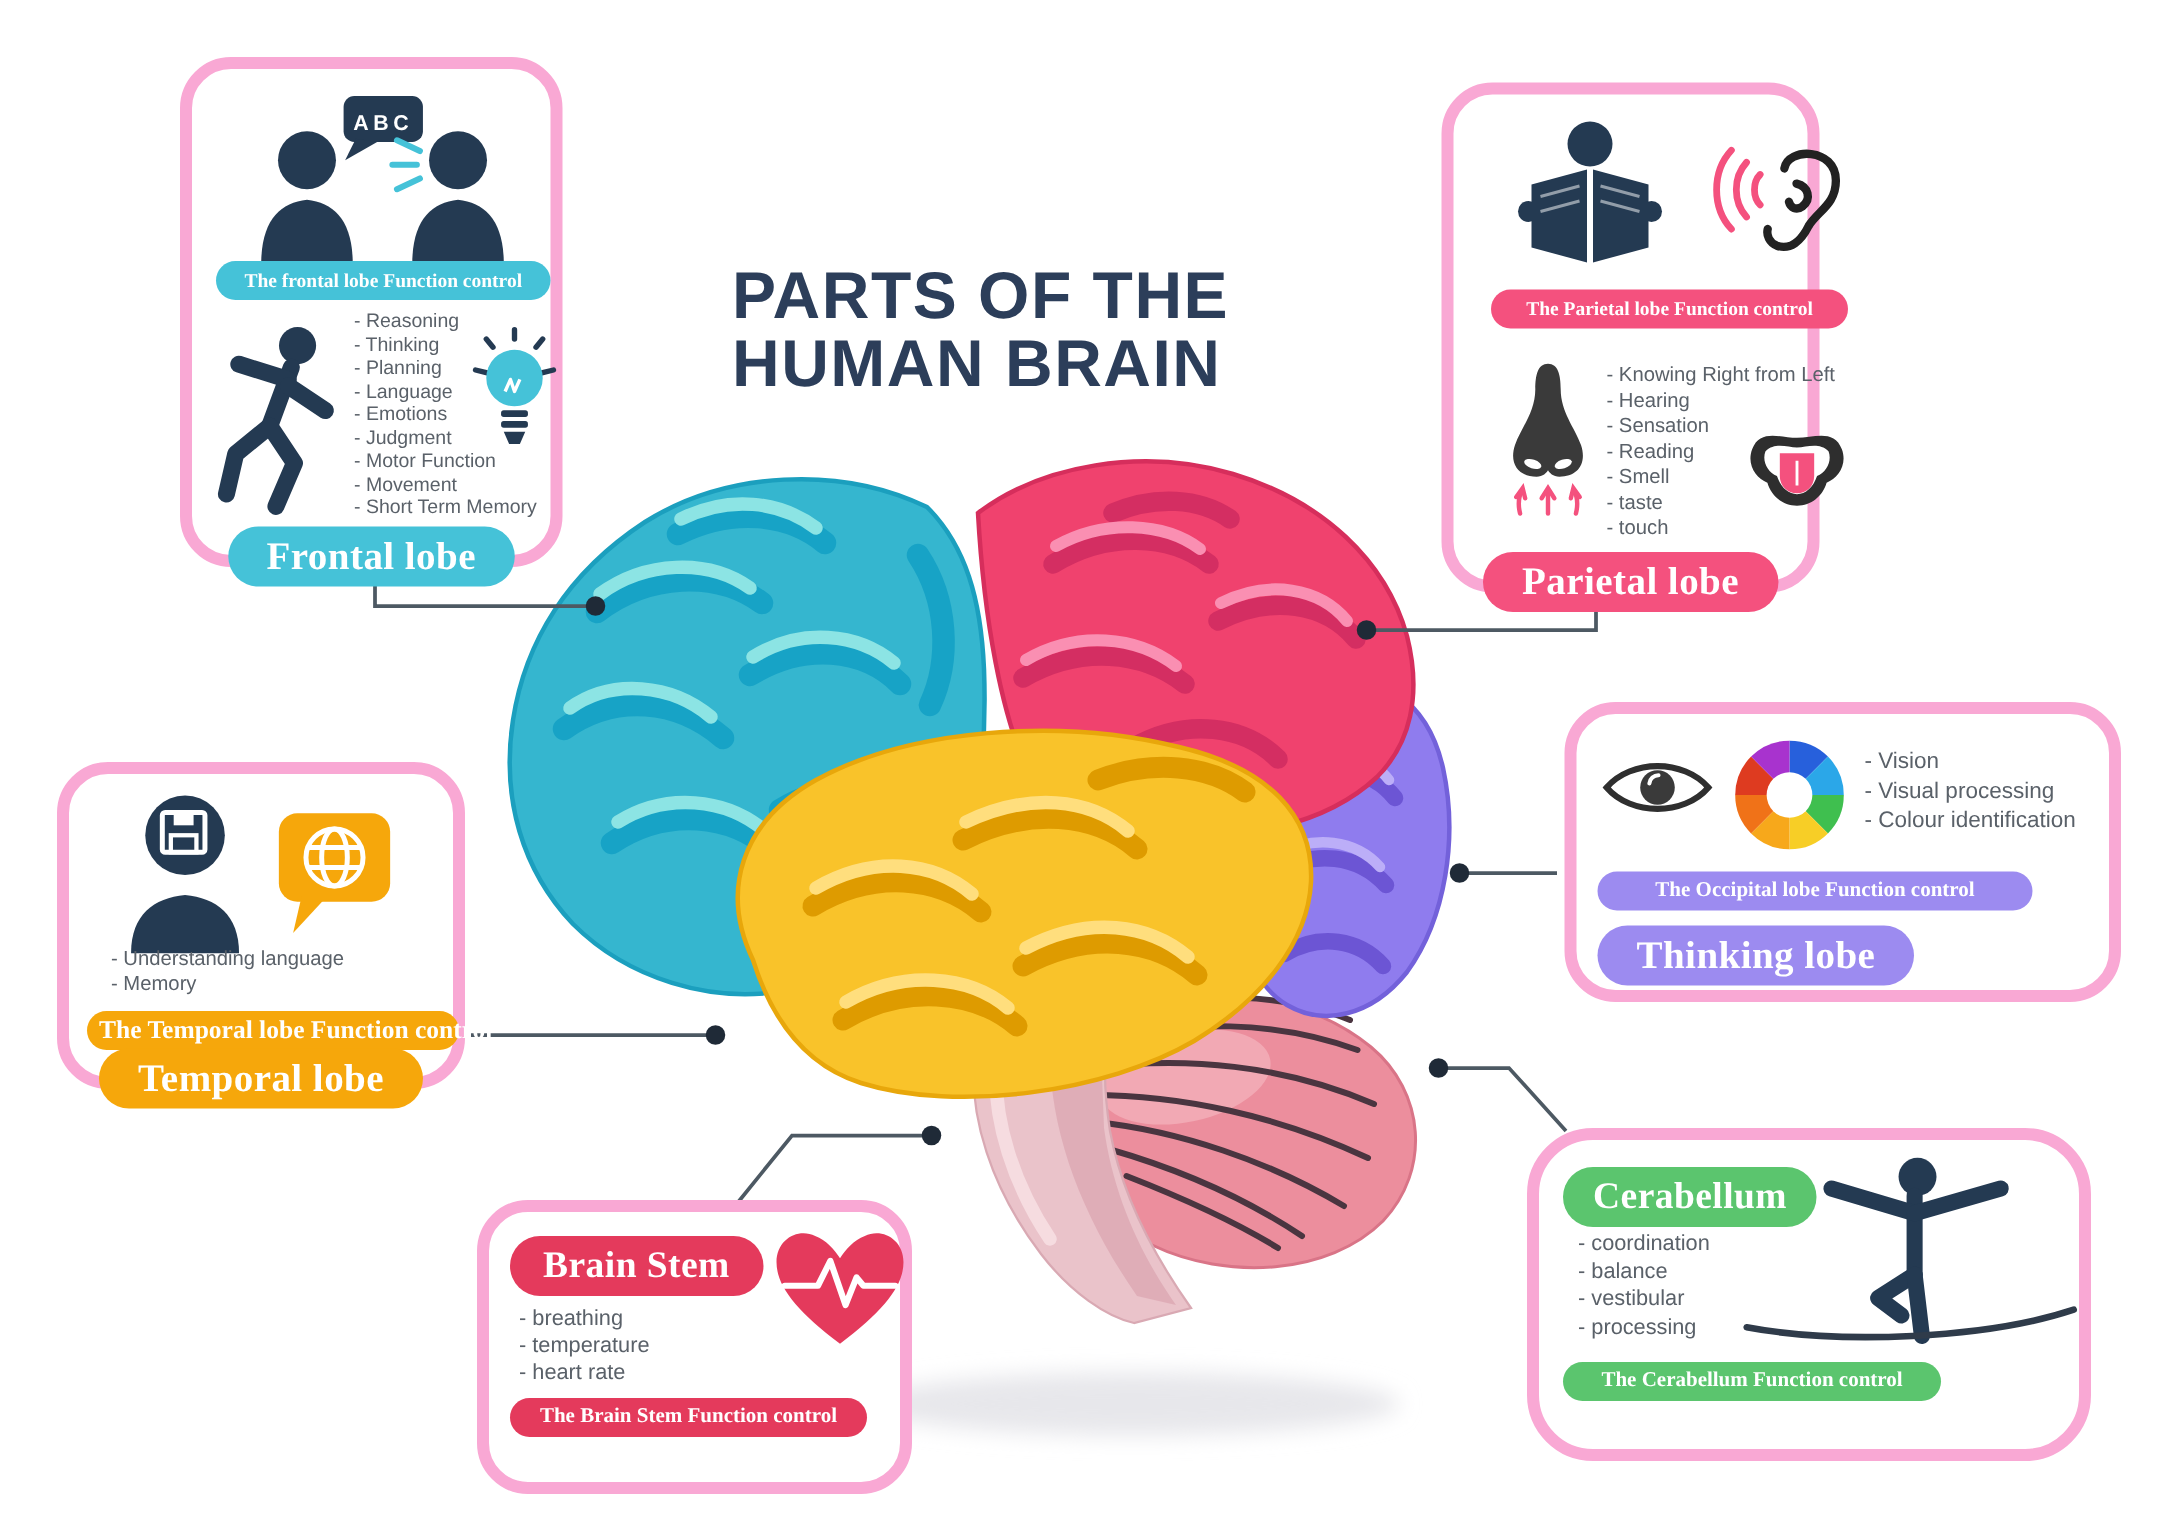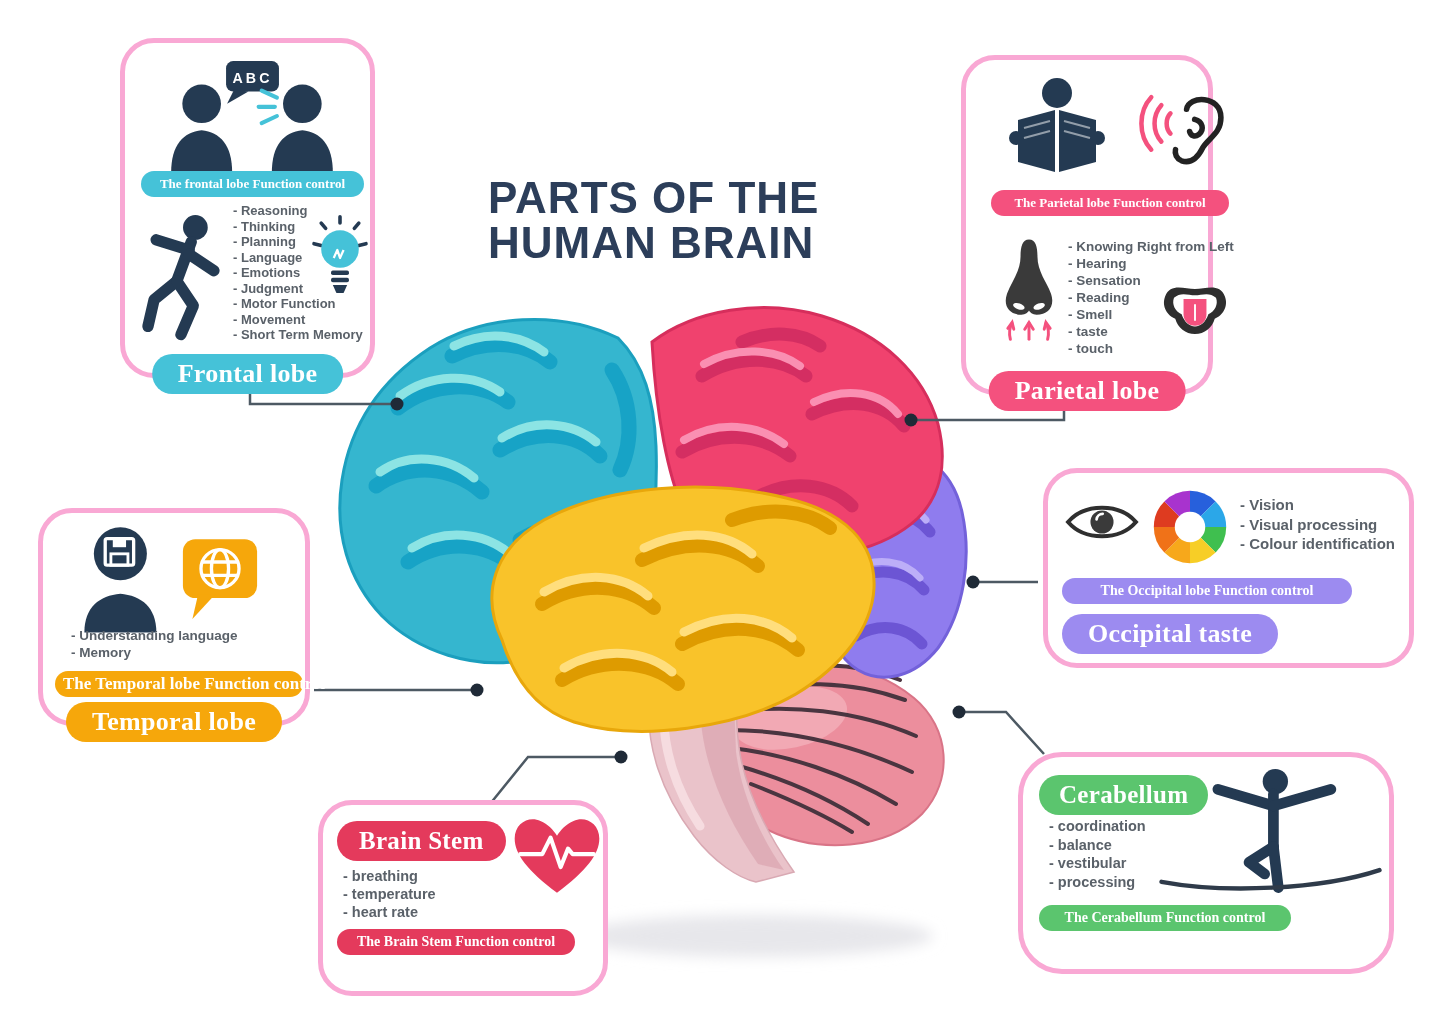--- a/index.html
+++ b/index.html
@@ -2,35 +2,35 @@
 <html><head>
 <meta charset="utf-8">
 <style>
   * { box-sizing: border-box; }
   html,body { margin:0; padding:0; background:#ffffff; }
   body { font-family:"Liberation Sans", sans-serif; }
   .canvas { position:relative; width:1440px; height:1026px; background:#ffffff; overflow:hidden; }
 
   .brain-layer { position:absolute; left:0; top:0; width:1440px; height:1026px; pointer-events:none; }
 
-  .box { position:absolute; background:#ffffff; border:5px solid #f9a8d4; border-radius:34px; }
+  .box { position:absolute; background:#ffffff; border:8px solid #f9a8d4; border-radius:34px; }
 
   .pill { position:absolute; border-radius:999px; color:#ffffff; font-weight:bold; text-align:center; white-space:nowrap;font-family:Liberation Serif, serif; }
   .pill.small { font-size:13px; line-height:16px; padding:5px 8px; }
   .pill.name  { font-size:26px; line-height:30px; padding:5px 26px; letter-spacing:0.3px; }
   .bottom-center { left:50%; transform:translateX(-50%); bottom:-21px; }
 
   .bg-teal   { background:#45C2D8; }
   .bg-pink   { background:#F4517E; }
   .bg-purple { background:#9C8BF0; }
   .bg-yellow { background:#F6A70B; }
   .bg-red    { background:#E43A5C; }
   .bg-green  { background:#5BC56E; }
 
-  .list { position:absolute; color:#5A6169; font-weight:bold; }
+  .list { position:absolute; color:#5A6169; font-weight:normal; }
   .list div { white-space:nowrap; }
   .icon { position:absolute; }
 
   .title-wrap { position:absolute; left:418px; top:176px; width:482px; height:92px; display:flex; align-items:flex-start; }
   .ribbon { width:54px; background:#F4547C; flex:0 0 auto; }
   .ribbon.left  { clip-path:polygon(0 0, 55% 0, 100% 50%, 55% 100%, 0 100%, 42% 50%); }
   .ribbon.right { clip-path:polygon(100% 0, 45% 0, 0 50%, 45% 100%, 100% 100%, 58% 50%); }
   .title-text { flex:1; padding-left:16px; color:#2C3E5A; font-weight:bold; font-size:44px; line-height:45px; letter-spacing:1px; margin-top:-1px; }
 </style>
 </head>
@@ -283,21 +283,21 @@
       <path d="M42,42 L4,42 A38,38 0 0 1 15.1,15.1 Z" fill="#DE3B20"></path>
       <path d="M42,42 L15.1,15.1 A38,38 0 0 1 42,4 Z" fill="#A833CE"></path>
       <circle cx="42" cy="42" r="16" fill="#ffffff"></circle>
     </svg>
     <div class="list" style="left:192px; top:22px; font-size:15px; line-height:19.5px;">
       <div>- Vision</div>
       <div>- Visual processing</div>
       <div>- Colour identification</div>
     </div>
     <div class="pill small bg-purple" style="left:14px; top:105px; width:290px; font-size:14px;">The Occipital lobe Function control</div>
-    <div class="pill name bg-purple" style="left:14px; top:141px;">Occipital taste</div>
+    <div class="pill name bg-purple" style="left:14px; top:141px;">Thinking lobe</div>
   </div>
 
   <div class="box" style="left:38px; top:508px; width:272px; height:218px;">
     <svg class="icon" style="left:30px; top:10px;" width="90" height="110" viewBox="0 0 95 115">
       <circle cx="50" cy="32" r="28" fill="#243A52"></circle>
       <path d="M12,115 C12,88 28,76 50,74 C72,76 88,88 88,115 Z" fill="#243A52"></path>
       <rect x="34" y="16" width="30" height="28" rx="2" fill="none" stroke="#ffffff" stroke-width="3.5"></rect>
       <rect x="42" y="16" width="14" height="9" fill="#ffffff"></rect>
       <rect x="40" y="32" width="18" height="12" fill="none" stroke="#ffffff" stroke-width="3"></rect>
     </svg>

